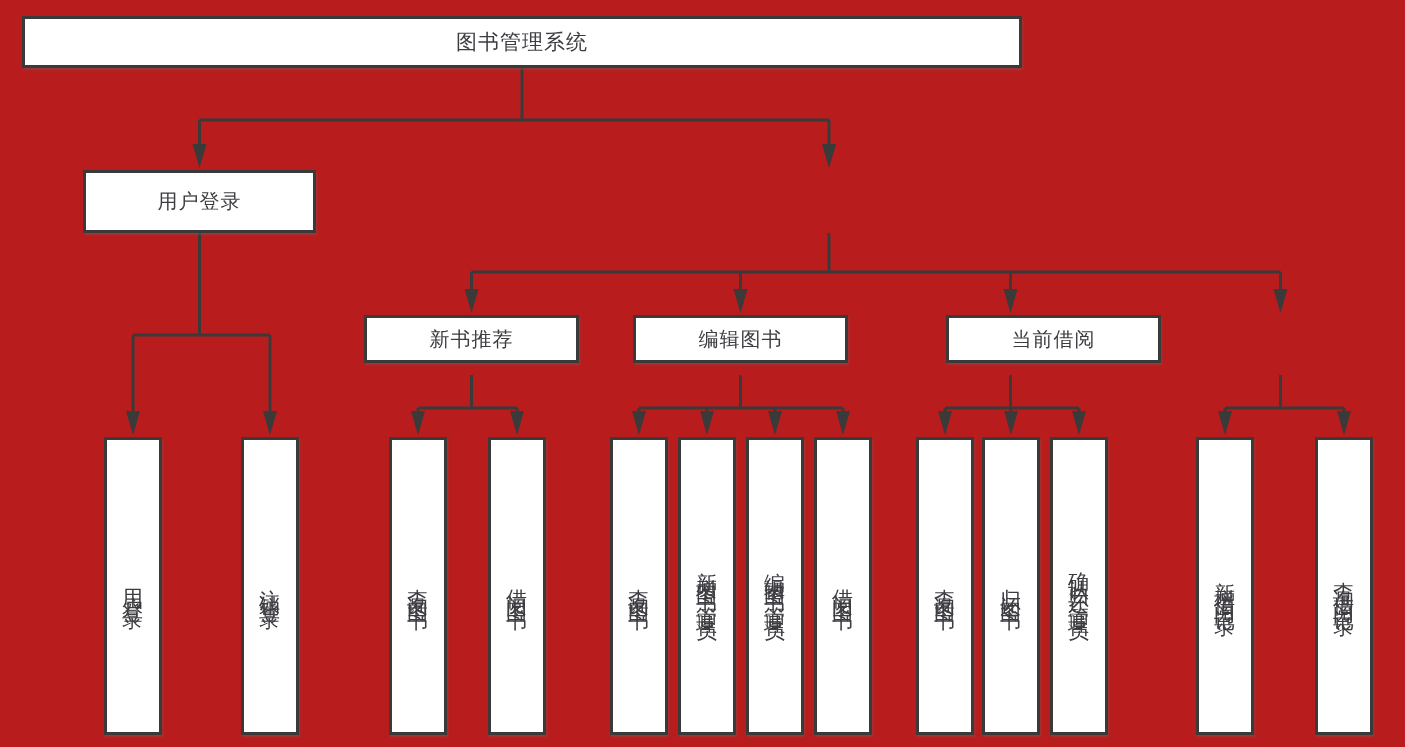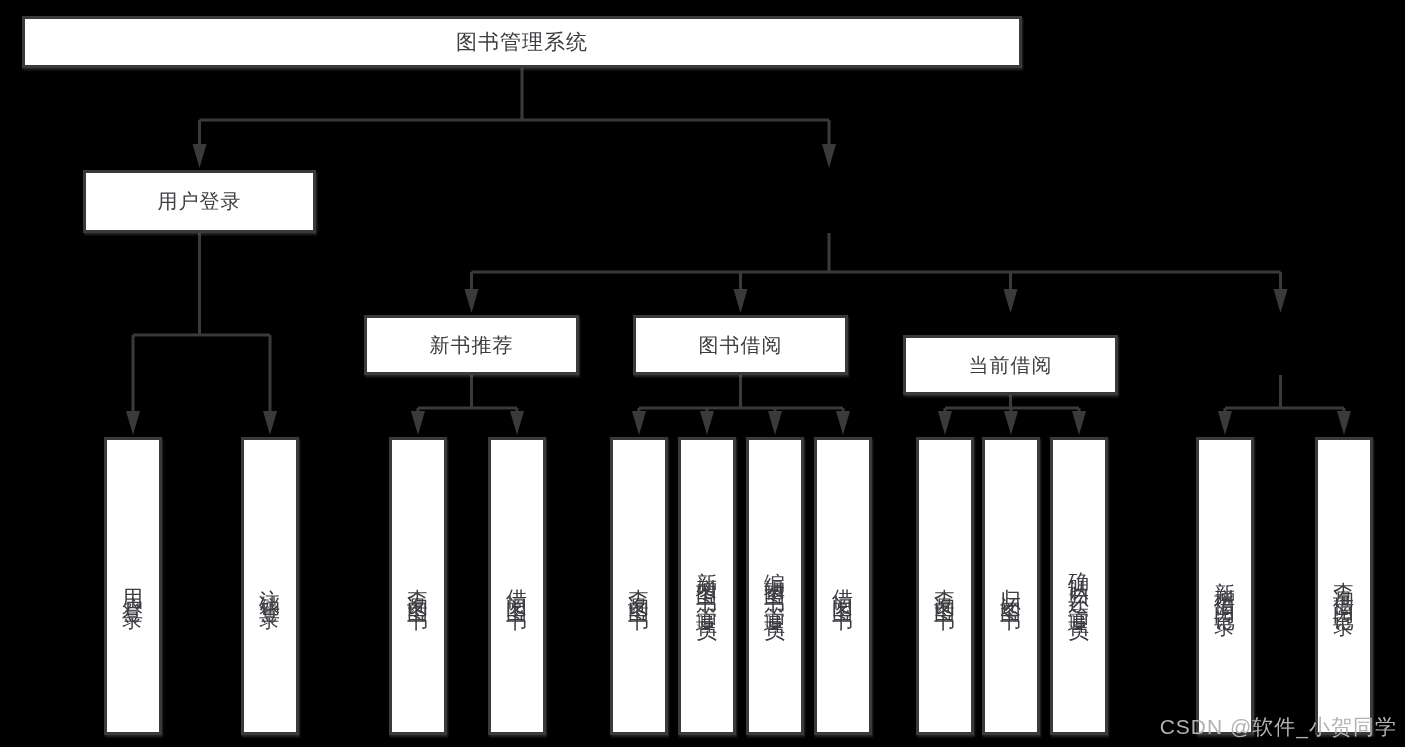--- a/index.html
+++ b/index.html
@@ -5,21 +5,21 @@
   html, body {
     margin: 0; padding: 0;
     background: #ffffff;
     width: 1405px; height: 747px;
     overflow: hidden;
     font-family: "Liberation Sans", sans-serif;
   }
   #canvas {
     position: relative;
     width: 1405px; height: 747px;
-    background: #000000;
+    background: #b91c1c;
   }
   #wires {
     position: absolute; left: 0; top: 0;
     width: 1405px; height: 747px;
     z-index: 1;
   }
   .node {
     position: absolute;
     box-sizing: border-box;
     background: #ffffff;
@@ -43,24 +43,24 @@
     font-size: 21px;
     line-height: 1;
     letter-spacing: 7px;
     white-space: nowrap;
   }
   
   .root        { left: 22px;  top: 16px;  width: 1000px; height: 52px; }
   .lvl2        { top: 170px;  height: 63px; }
   .n-userlogin { left: 83px;  width: 233px; }
   .n-bookmgmt  { left: 711px; width: 236px; }
-  .lvl3        { top: 315px;  height: 60px; width: 215px; }
+  .lvl3        { top: 315px;  height: 48px; width: 215px; }
   .n-newbook   { left: 364px; }
   .n-borrow    { left: 633px; }
-  .n-current   { left: 903px; margin-top: 20px; }
+  .n-current   { left: 946px; }
   .n-records   { left: 1173px; }
   .leaf        { top: 437px;  height: 298px; width: 58px; }
   .lf-1  { left: 104px;  }
   .lf-2  { left: 241px;  }
   .lf-3  { left: 389px;  }
   .lf-4  { left: 488px;  }
   .lf-5  { left: 610px;  }
   .lf-6  { left: 678px;  }
   .lf-7  { left: 746px;  }
   .lf-8  { left: 814px;  }
@@ -144,21 +144,21 @@
   </div>
 
   <div class="node lvl2 n-userlogin">
     <span class="hlabel">用户登录</span>
   </div>
 
   <div class="node lvl3 n-newbook">
     <span class="hlabel">新书推荐</span>
   </div>
   <div class="node lvl3 n-borrow">
-    <span class="hlabel">图书借阅</span>
+    <span class="hlabel">编辑图书</span>
   </div>
   <div class="node lvl3 n-current">
     <span class="hlabel">当前借阅</span>
   </div>
 
   <div class="node leaf lf-1">
     <span class="vlabel">用户登录</span>
   </div>
   <div class="node leaf lf-2">
     <span class="vlabel">注销登录</span>
@@ -194,14 +194,13 @@
     <span class="vlabel">确认归还（管理员）</span>
   </div>
 
   <div class="node leaf lf-12">
     <span class="vlabel">新增借阅记录</span>
   </div>
   <div class="node leaf lf-13">
     <span class="vlabel">查询借阅记录</span>
   </div>
 
-  <div id="watermark">CSDN @软件_小贺同学</div>
 </div>
 
 </body></html>

